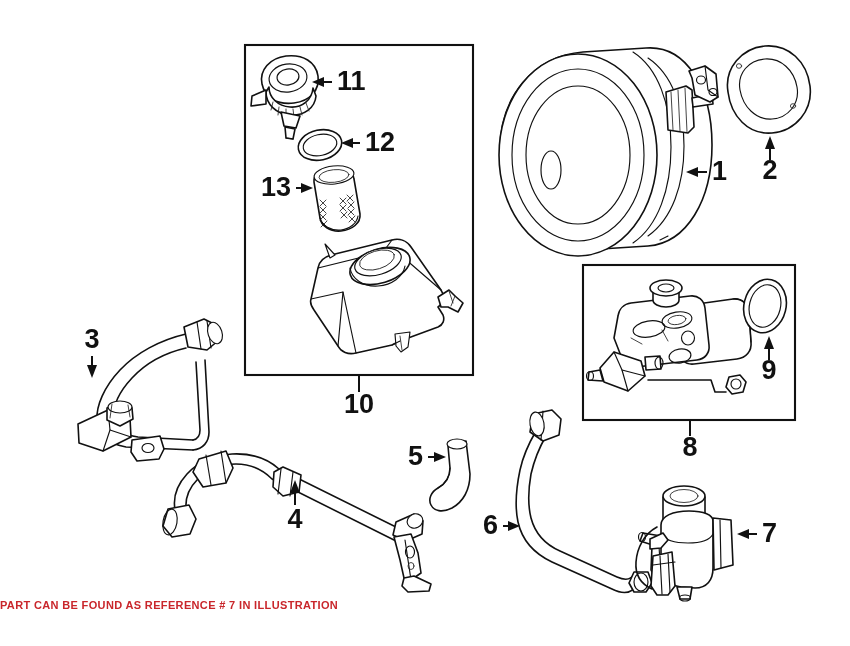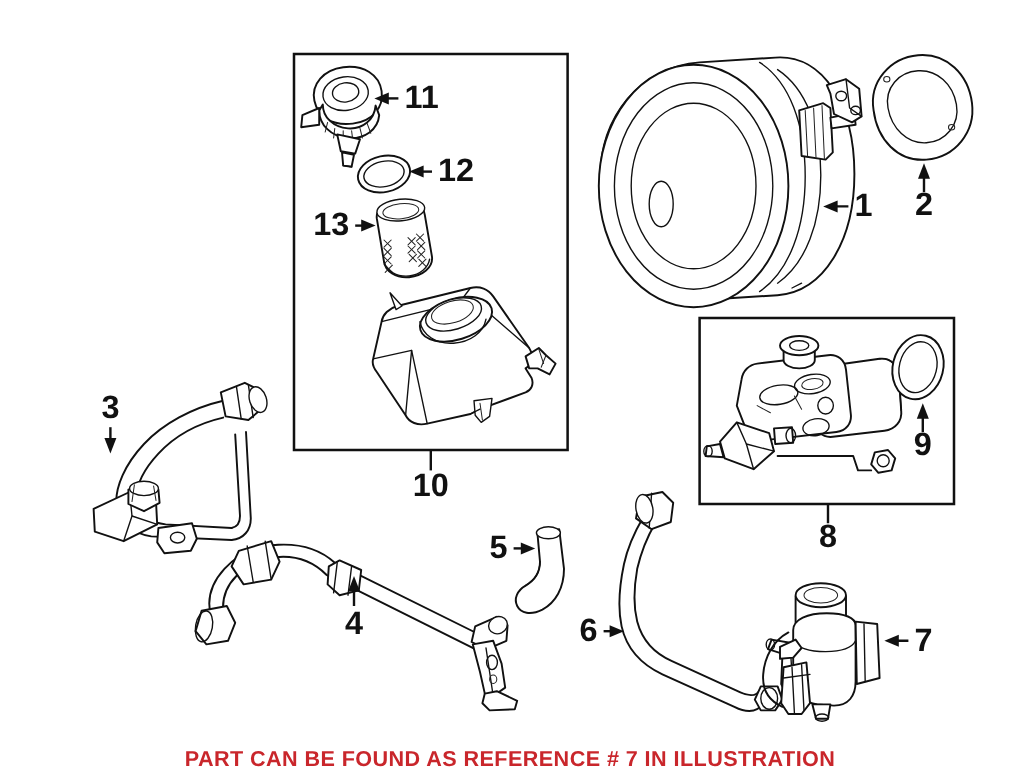--- a/index.html
+++ b/index.html
@@ -22,25 +22,25 @@
     position: absolute;
     top: 0;
     left: 0;
     width: 850px;
     height: 646px;
     display: block;
   }
   .caption-bar {
     position: absolute;
     left: 0;
-    top: 622px;
+    top: 599px;
     width: 850px;
-    text-align: center;
+    text-align: left;
     font-family: "Liberation Sans", sans-serif;
-    font-size: 18px;
+    font-size: 11px;
     font-weight: bold;
     letter-spacing: 0.35px;
     color: #c9262b;
   }
   
   .ln {
     fill: none;
     stroke: #111111;
     stroke-width: 1.6;
     stroke-linecap: round;

